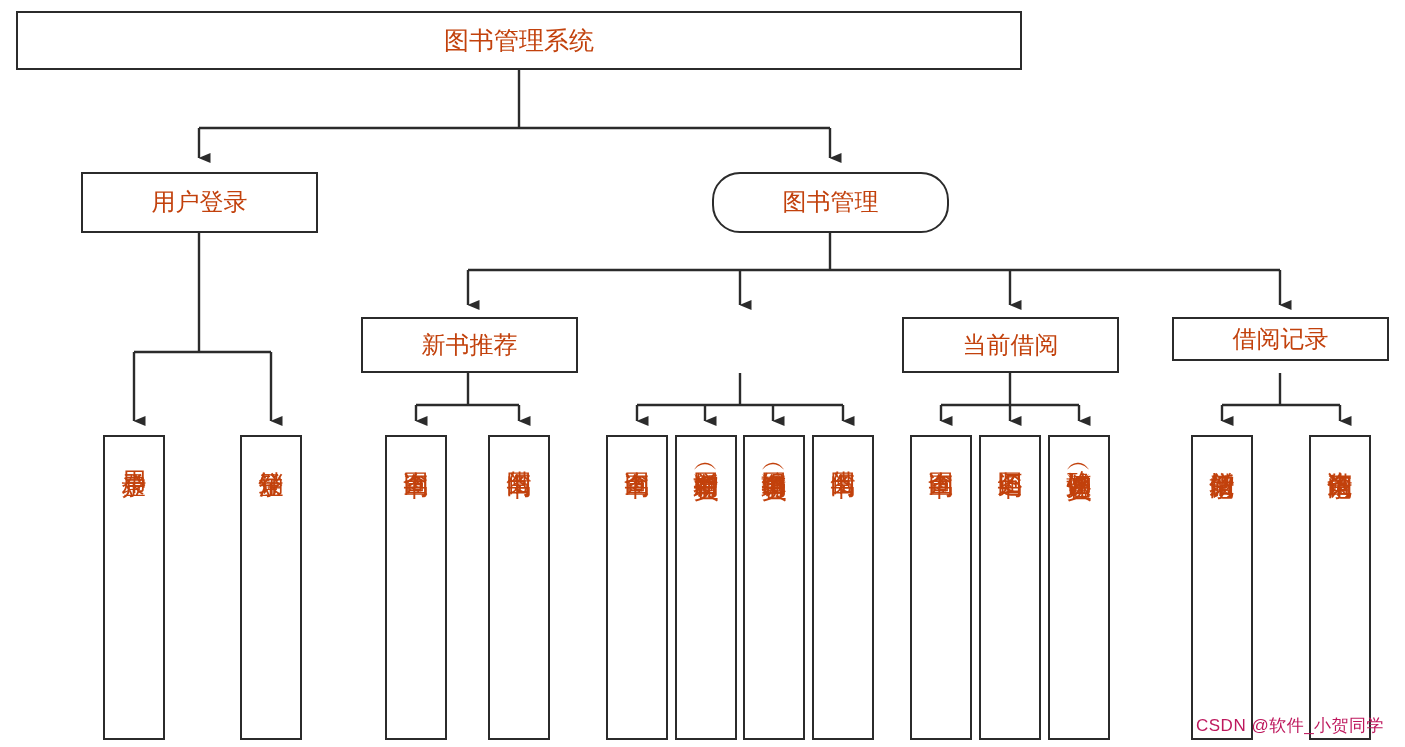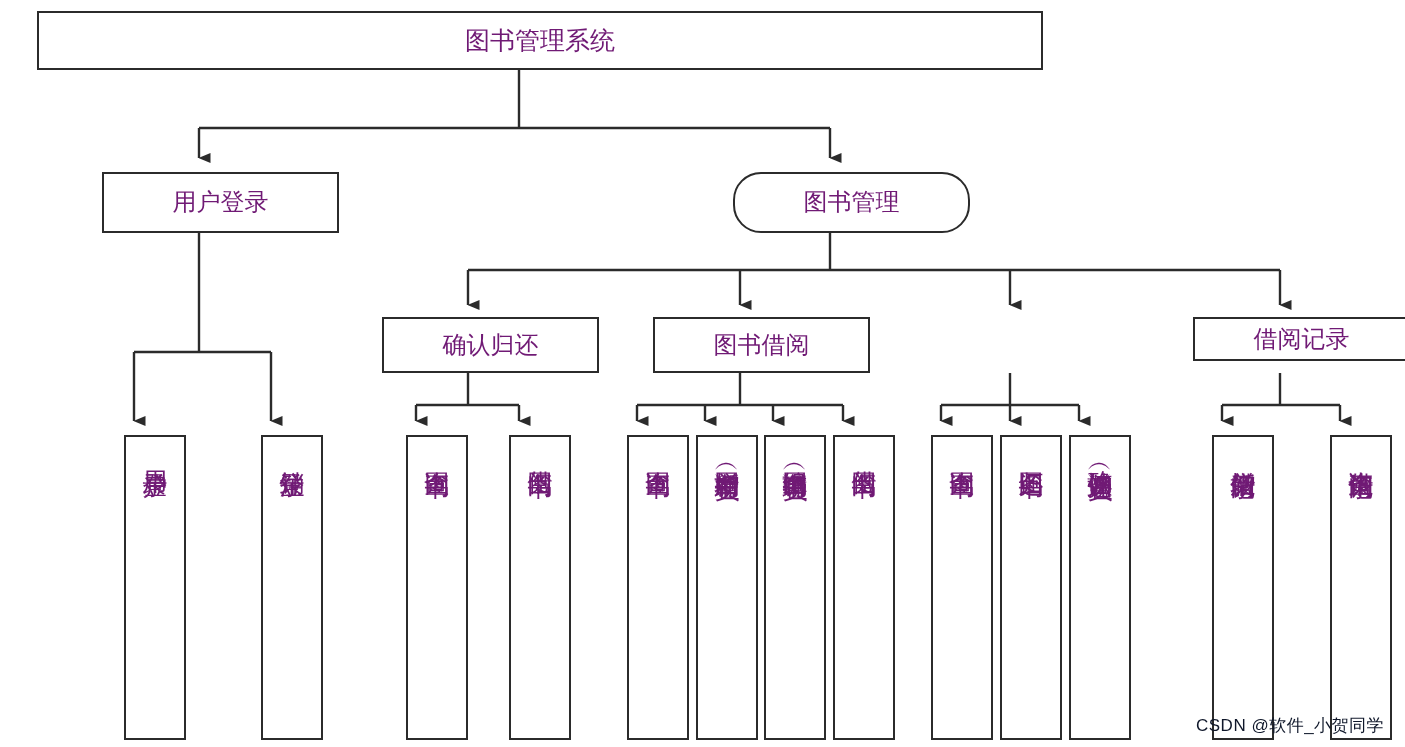--- a/index.html
+++ b/index.html
@@ -23,22 +23,21 @@
     height: 747px;
   }
   .node {
     position: absolute;
     box-sizing: border-box;
     border: 2px solid #2b2b2b;
     background: #ffffff;
     display: flex;
     align-items: center;
     justify-content: center;
-    color: #701a75;
-    margin-left: 21px;
+    color: #c2410c;
   }
   .node-label {
     display: block;
     text-align: center;
     line-height: 1.18;
     white-space: nowrap;
   }
   
   .node.horiz .node-label {
     font-size: 24px;
@@ -58,21 +57,21 @@
     font-size: 25px;
     letter-spacing: 1px;
     line-height: 1;
     white-space: nowrap;
   }
   .watermark {
     position: absolute;
     left: 1196px;
     top: 714px;
     font-size: 17px;
-    color: #0f172a;
+    color: #be185d;
     letter-spacing: 0.5px;
     white-space: nowrap;
     pointer-events: none;
   }
 </style>
 </head>
 <body>
 
 <div id="canvas">
 
@@ -131,24 +130,24 @@
   </div>
 
   <div class="node horiz" style="left:81px; top:172px; width:237px; height:61px;">
     <span class="node-label">用户登录</span>
   </div>
   <div class="node horiz" style="left:712px; top:172px; width:237px; height:61px;border-radius:28px;">
     <span class="node-label">图书管理</span>
   </div>
 
   <div class="node horiz" style="left:361px; top:317px; width:217px; height:56px;">
-    <span class="node-label">确认归还</span>
+    <span class="node-label">新书推荐</span>
   </div>
-  <div class="node horiz" style="left:632px; top:317px; width:217px; height:56px;">
-    <span class="node-label">图书借阅</span>
+  <div class="node horiz" style="left:902px; top:317px; width:217px; height:56px;">
+    <span class="node-label">当前借阅</span>
   </div>
   <div class="node horiz" style="left:1172px; top:317px; width:217px; height:44px;">
     <span class="node-label">借阅记录</span>
   </div>
 
   <div class="node vert" style="left:103px; top:435px; width:62px; height:305px;">
     <span class="node-label">用户登录</span>
   </div>
   <div class="node vert" style="left:240px; top:435px; width:62px; height:305px;">
     <span class="node-label">注销登录</span>

